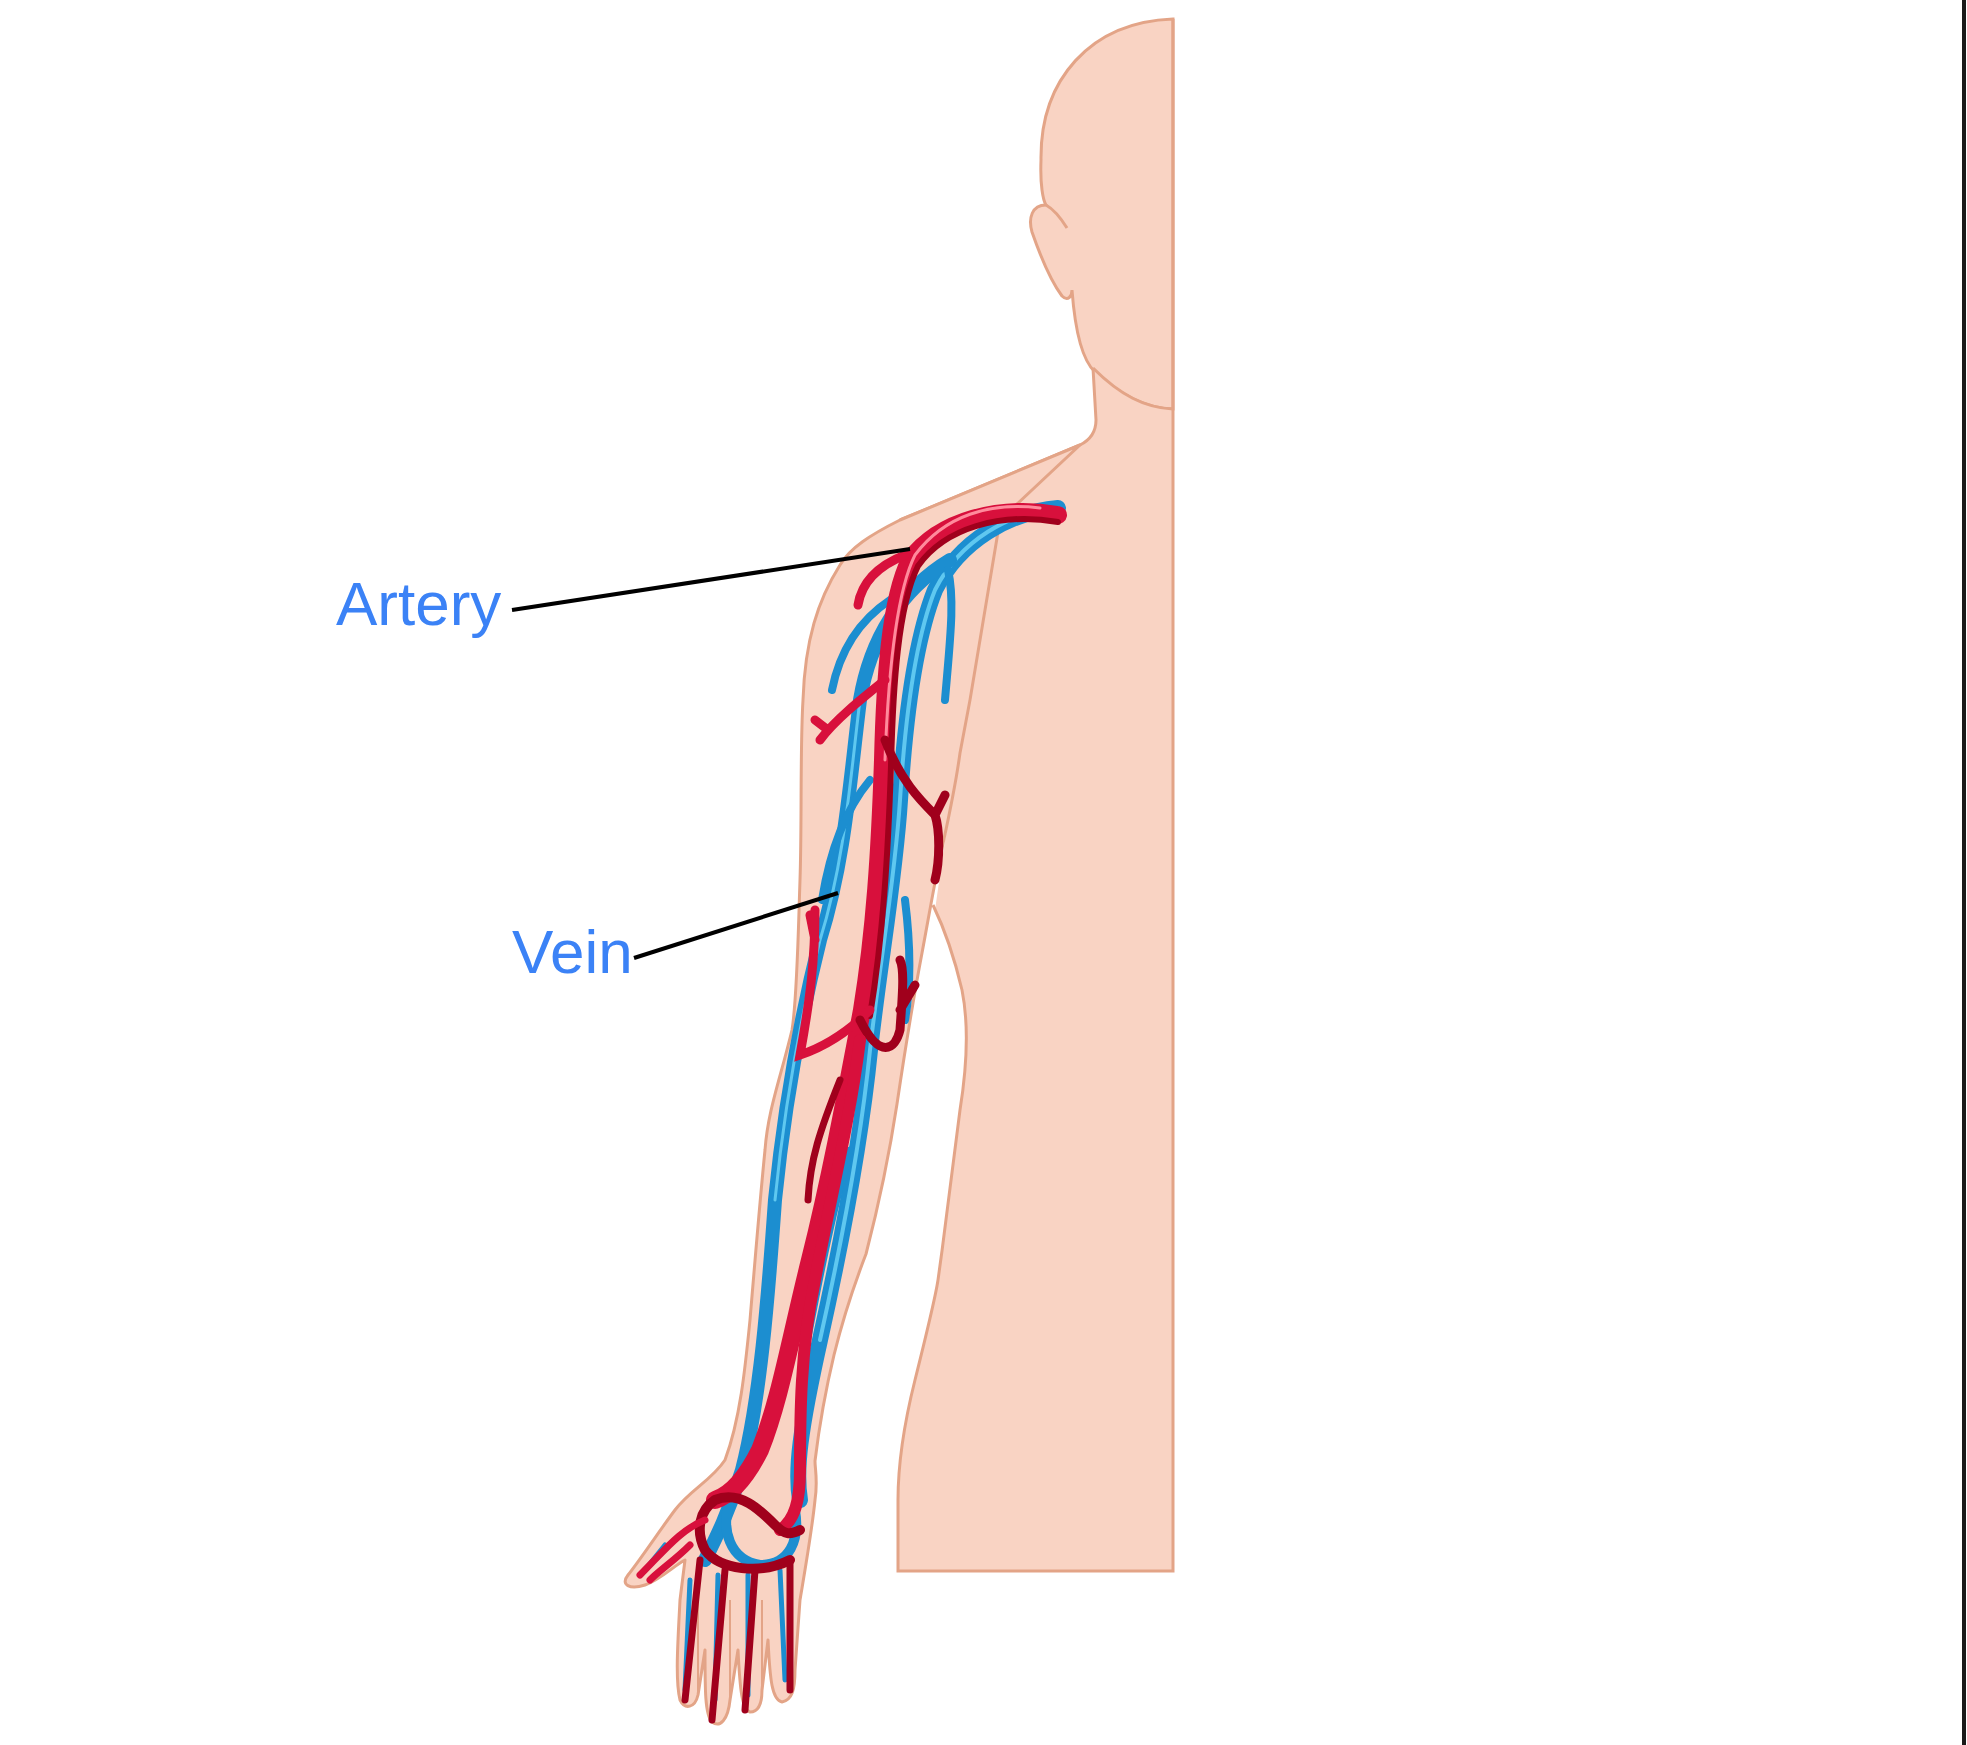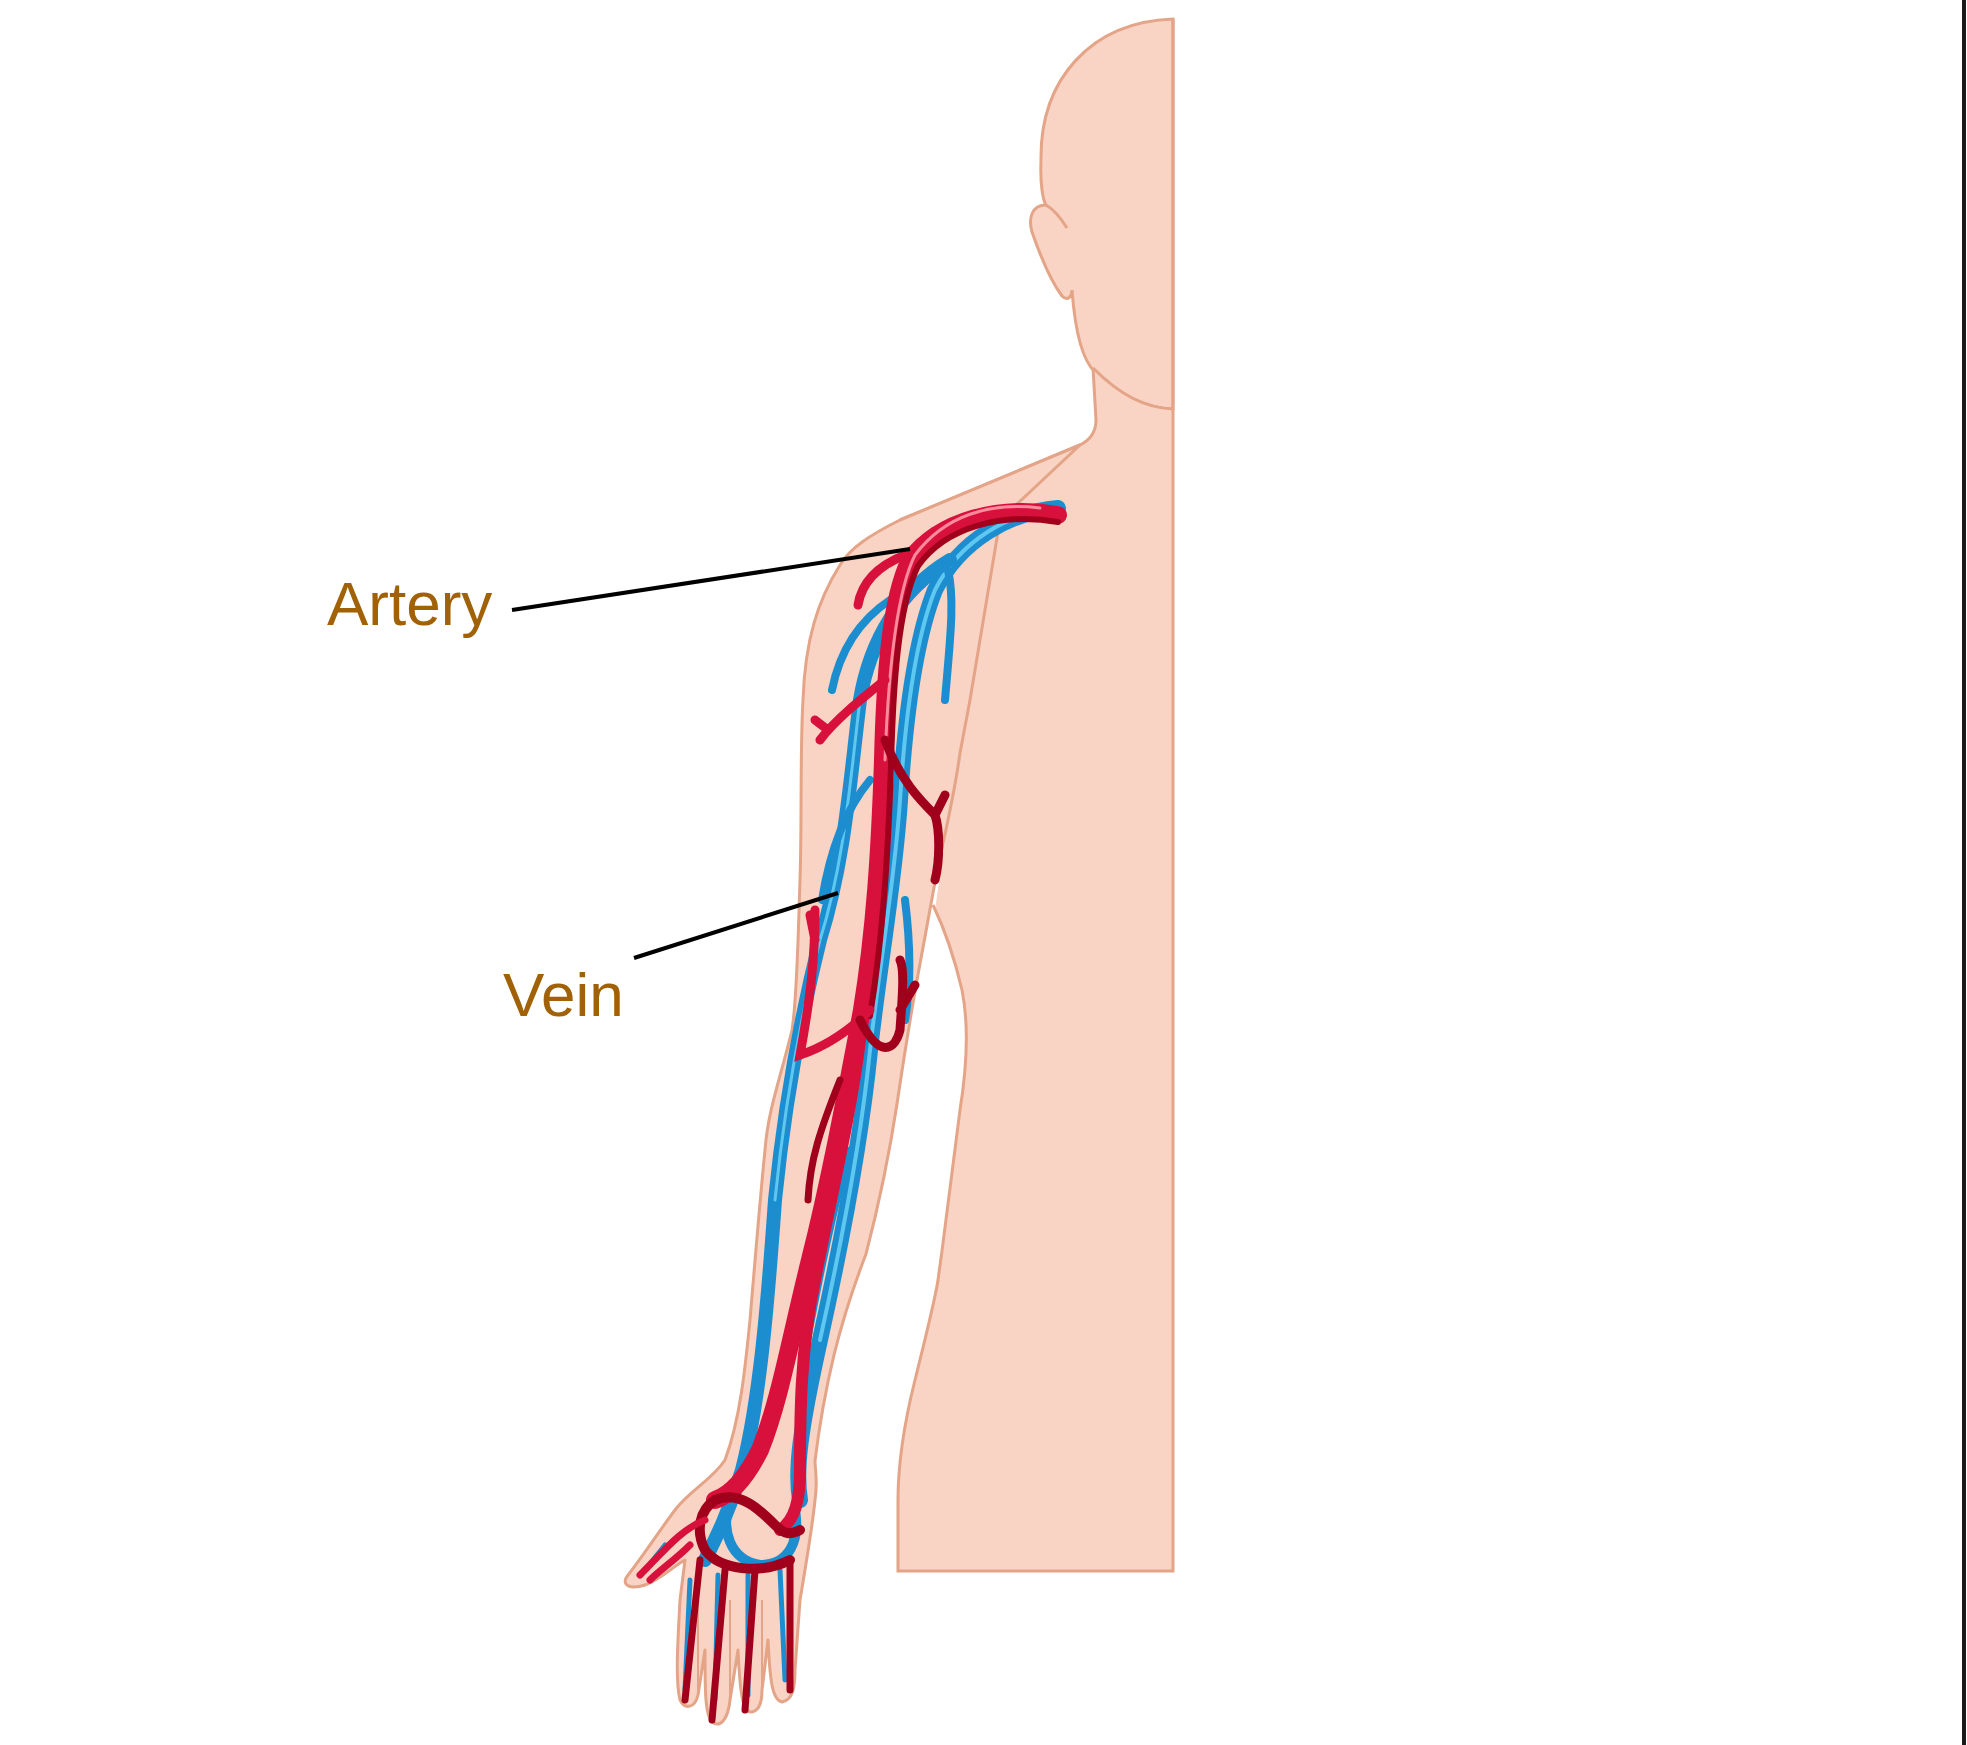--- a/index.html
+++ b/index.html
@@ -1,20 +1,20 @@
 <!DOCTYPE html>
 <html><head>
 <meta charset="utf-8">
 <style>
   html, body { margin: 0; padding: 0; background: #ffffff; }
   body { width: 1967px; height: 1745px; position: relative; overflow: hidden; font-family: "Liberation Sans", sans-serif; }
   #canvas { position: absolute; left: 0; top: 0; width: 1967px; height: 1745px; }
-  .label { position: absolute; font-family: "Liberation Sans", sans-serif; font-size: 62px; color: #a16207; line-height: 1; white-space: nowrap; }
+  .label { position: absolute; font-family: "Liberation Sans", sans-serif; font-size: 62px; color: #3b82f6; line-height: 1; white-space: nowrap; margin-left: 9px; }
   #label-artery { left: 327px; top: 573px; }
-  #label-vein { left: 503px; top: 964px; }
+  #label-vein { left: 503px; top: 921px; }
   .right-border { position: absolute; left: 1962px; top: 0; width: 4px; height: 1745px; background: #1a1a1a; }
 </style>
 </head>
 <body>
 
 <svg id="canvas" viewBox="0 0 1967 1745" xmlns="http://www.w3.org/2000/svg">
 
   <path d="M1173,19 C1090,22 1040,80 1041,160 C1040,185 1043,200 1046,205
            C1032,205 1028,218 1032,232 C1040,255 1050,280 1062,296 C1068,302 1072,296 1072,290
            C1075,330 1082,360 1095,372 C1120,395 1145,408 1173,409 Z" fill="#f9d3c3" stroke="#e3a487" stroke-width="3"></path>

